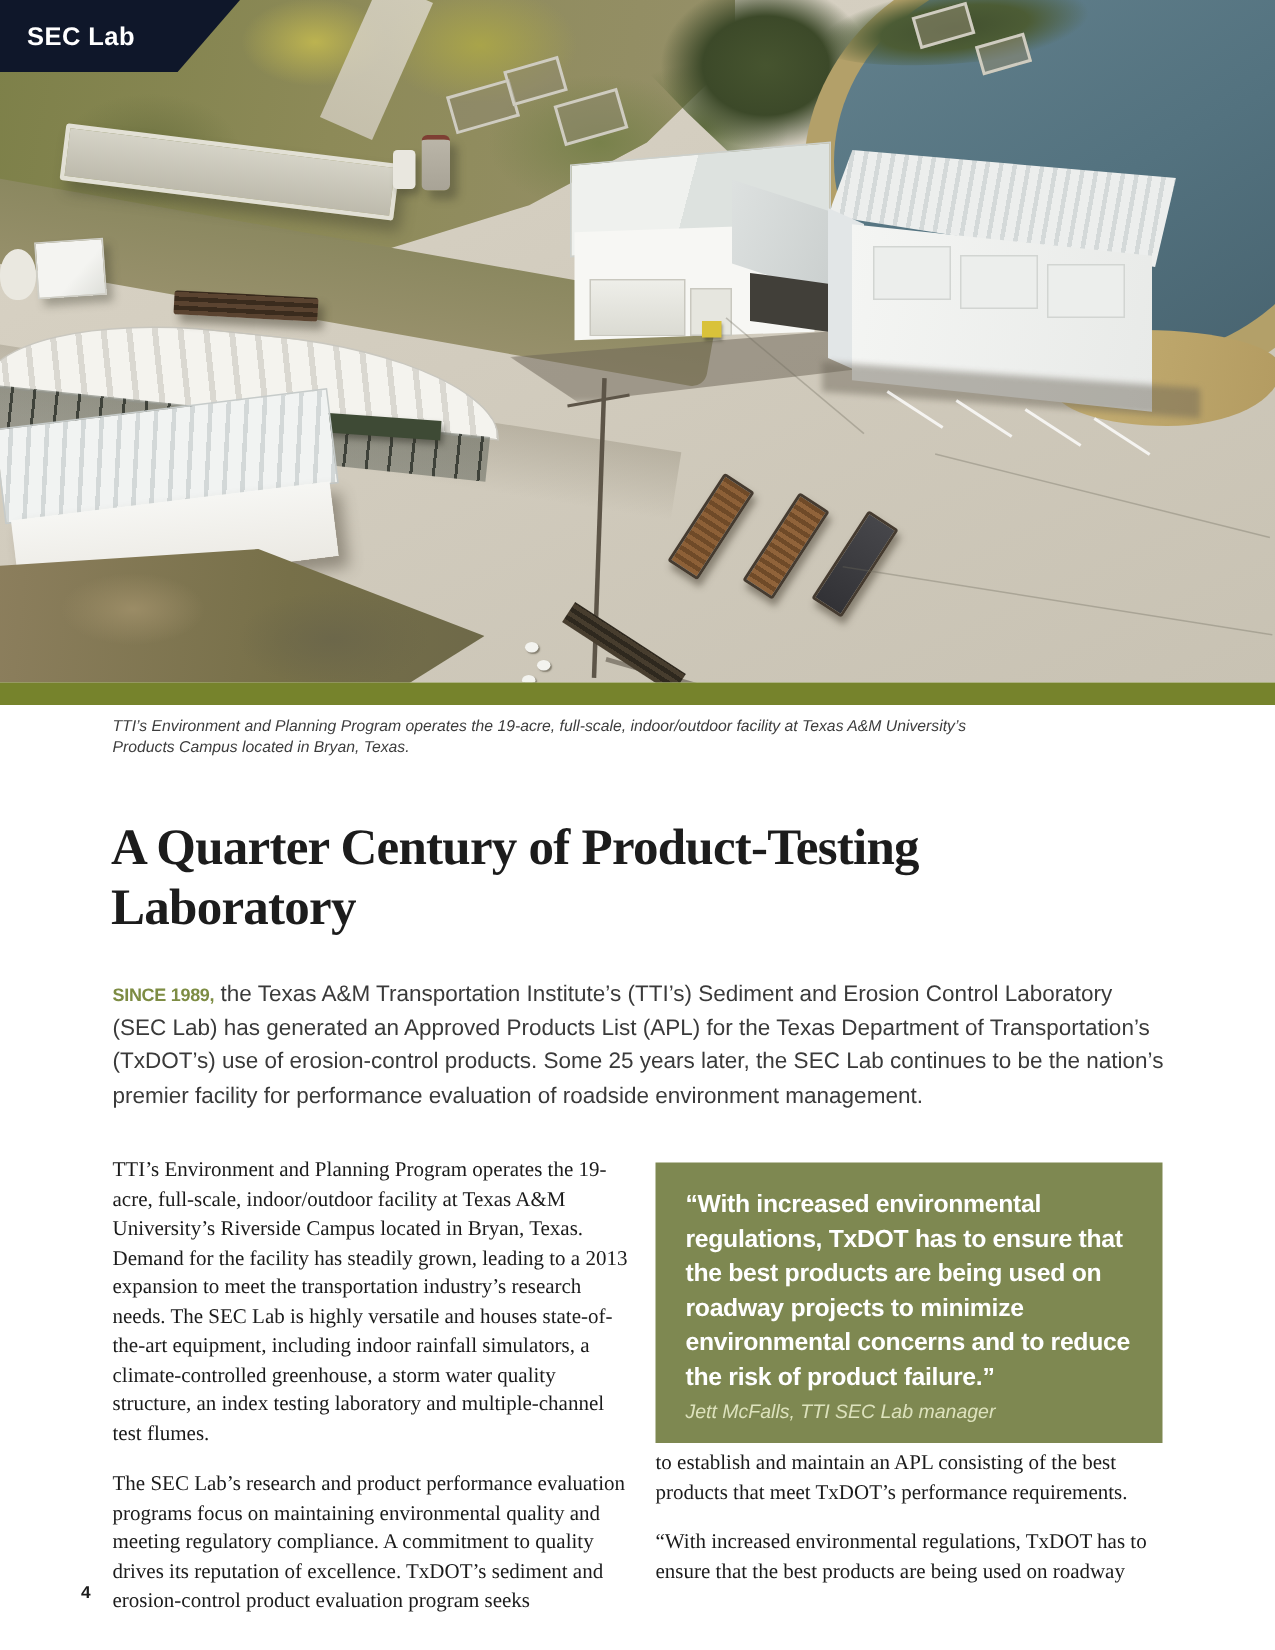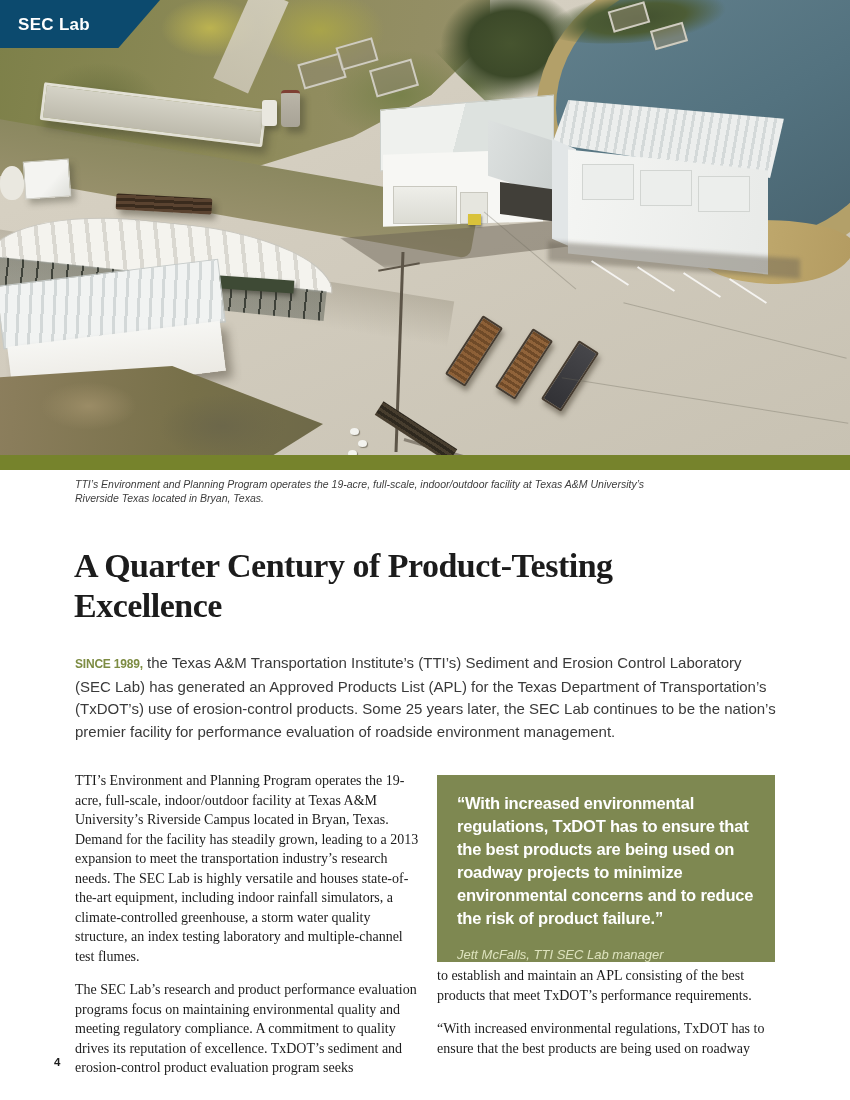--- a/index.html
+++ b/index.html
@@ -130,21 +130,21 @@
   .lede .lead-in{font-weight:bold;font-size:12px;letter-spacing:-.2px;}
 
   .col{position:absolute;font-family:"Liberation Serif",serif;font-size:14px;line-height:19.5px;color:#1b1b1b;}
   .col p{margin:0 0 14px 0;}
   .col-left{left:75px;top:771px;width:347px;}
   .col-right{left:437px;top:966px;width:340px;}
 
   .quote-box{position:absolute;left:437px;top:775px;width:338px;height:187px;box-sizing:border-box;
     padding:17px 18px 12px 20px;}
   .quote-text{color:#ffffff;font-weight:bold;font-size:16.5px;line-height:23px;letter-spacing:-.2px;}
-  .quote-attr{margin-top:17px;color:#dde2bd;font-style:italic;font-size:13px;}
+  .quote-attr{margin-top:3px;color:#dde2bd;font-style:italic;font-size:13px;}
 
   .page-number{position:absolute;left:54px;top:1056px;font-size:11.5px;font-weight:bold;color:#1b1b1b;}
 </style>
 </head>
 <body>
 
 <div class="page">
 
   <div class="photo">
     <div class="veg-top"></div>
@@ -218,32 +218,32 @@
     <div class="sack" style="left:350px;top:428px;"></div>
     <div class="sack" style="left:358px;top:440px;"></div>
     <div class="sack" style="left:348px;top:450px;"></div>
     <div class="joint" style="left:620px;top:330px;width:230px;transform:rotate(14deg);"></div>
     <div class="joint" style="left:560px;top:400px;width:290px;transform:rotate(9deg);"></div>
     <div class="joint" style="left:470px;top:250px;width:120px;transform:rotate(40deg);"></div>
   </div>
 
   <div class="photo-bar" style="background:#76832c;"></div>
 
-  <div class="tab" style="background:#0c4a6e;">
+  <div class="tab" style="background:#0f172a;">
     <span class="tab-label">SEC Lab</span>
   </div>
 
   <div class="caption">
     <span>TTI’s Environment and Planning Program operates the 19-acre, full-scale, indoor/outdoor facility at Texas A&amp;M University’s</span>
-    <span>Riverside Texas located in Bryan, Texas.</span>
+    <span>Products Campus located in Bryan, Texas.</span>
   </div>
 
   <div class="headline">
     <span>A Quarter Century of Product-Testing</span>
-    <span>Excellence</span>
+    <span>Laboratory</span>
   </div>
 
   <div class="lede"><span class="lead-in" style="color:#7d8c43;">SINCE 1989,</span><span> the Texas A&amp;M Transportation Institute’s (TTI’s) Sediment and Erosion Control Laboratory (SEC Lab) has generated an Approved Products List (APL) for the Texas Department of Transportation’s (TxDOT’s) use of erosion-control products. Some 25 years later, the SEC Lab continues to be the nation’s premier facility for performance evaluation of roadside environment management.</span></div>
 
   <div class="col col-left">
     <p>TTI’s Environment and Planning Program operates the 19-acre, full-scale, indoor/outdoor facility at Texas A&amp;M University’s Riverside Campus located in Bryan, Texas. Demand for the facility has steadily grown, leading to a 2013 expansion to meet the transportation industry’s research needs. The SEC Lab is highly versatile and houses state-of-the-art equipment, including indoor rainfall simulators, a climate-controlled greenhouse, a storm water quality structure, an index testing laboratory and multiple-channel test flumes.</p>
     <p>The SEC Lab’s research and product performance evaluation programs focus on maintaining environmental quality and meeting regulatory compliance. A commitment to quality drives its reputation of excellence. TxDOT’s sediment and erosion-control product evaluation program seeks</p>
   </div>
 
   <div class="quote-box" style="background:#7e8851;">

